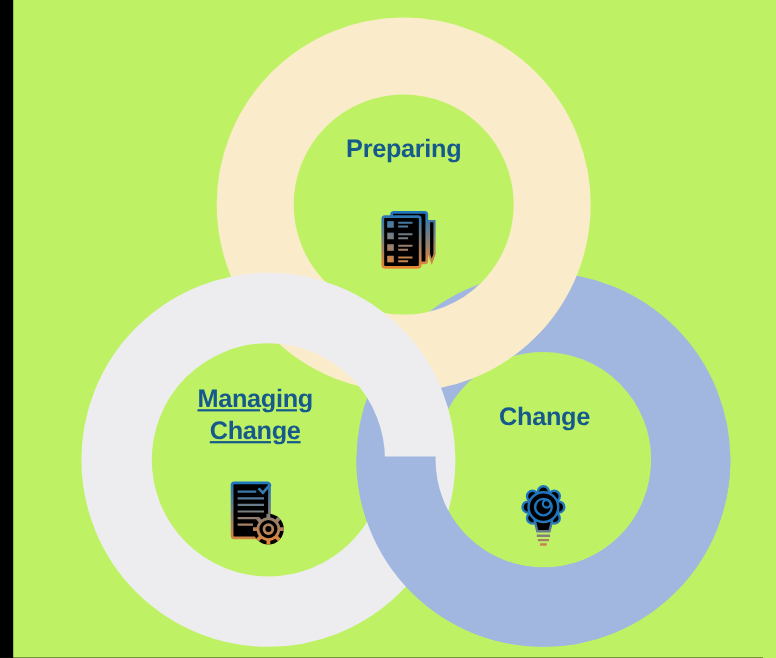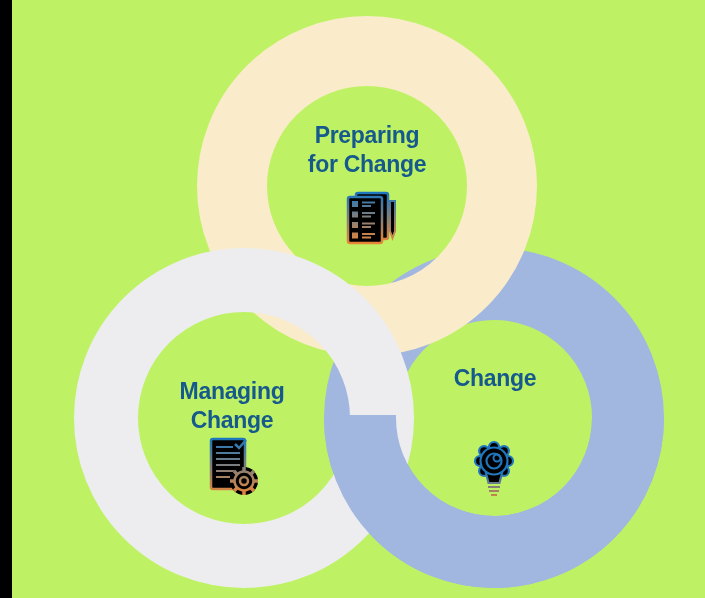--- a/index.html
+++ b/index.html
@@ -43,21 +43,20 @@
 
     <circle cx="232" cy="418" r="138" fill="none" stroke-width="64" stroke="#EDEDEF"></circle>
 
     <g clip-path="url(#lowerHalf)">
       <circle cx="482" cy="418" r="134" fill="none" stroke-width="72" stroke="#A2B7E0"></circle>
     </g>
   </svg>
 
   <div class="ring-label" style="left:240px;top:121px;">
     <span>Preparing</span>
-    <span>for Change</span>
   </div>
   <svg class="ring-icon" style="left:330px;top:189px;" width="56" height="58" viewBox="0 0 56 58">
     <defs>
       <linearGradient id="g1" gradientUnits="userSpaceOnUse" x1="0" y1="4" x2="0" y2="56">
         <stop offset="0" stop-color="#1E77BE"></stop>
         <stop offset="1" stop-color="#EE8632"></stop>
       </linearGradient>
     </defs>
     <rect x="14" y="4" width="32" height="46" rx="2" fill="#000" stroke="url(#g1)" stroke-width="2.5"></rect>
     <path d="M48,12 h5 v30 l-2.5,7 -2.5,-7 z" fill="#000" stroke="url(#g1)" stroke-width="2"></path>
@@ -69,21 +68,21 @@
       <rect x="10" y="43.5" width="6" height="6"></rect>
     </g>
     <g stroke="url(#g1)" stroke-width="1.8" fill="none">
       <path d="M20,13.5 h13 M20,17 h9"></path>
       <path d="M20,24 h13 M20,27.5 h9"></path>
       <path d="M20,34.5 h13 M20,38 h9"></path>
       <path d="M20,45 h13 M20,48.5 h9"></path>
     </g>
   </svg>
 
-  <div class="ring-label" style="left:105px;top:377px;">
+  <div class="ring-label" style="left:105px;top:348px;text-decoration:underline;">
     <span>Managing</span>
     <span>Change</span>
   </div>
   <svg class="ring-icon" style="left:195px;top:437px;" width="54" height="62" viewBox="0 0 54 62">
     <defs>
       <linearGradient id="g2" gradientUnits="userSpaceOnUse" x1="0" y1="2" x2="0" y2="60">
         <stop offset="0" stop-color="#1E77BE"></stop>
         <stop offset="1" stop-color="#EE8632"></stop>
       </linearGradient>
     </defs>

